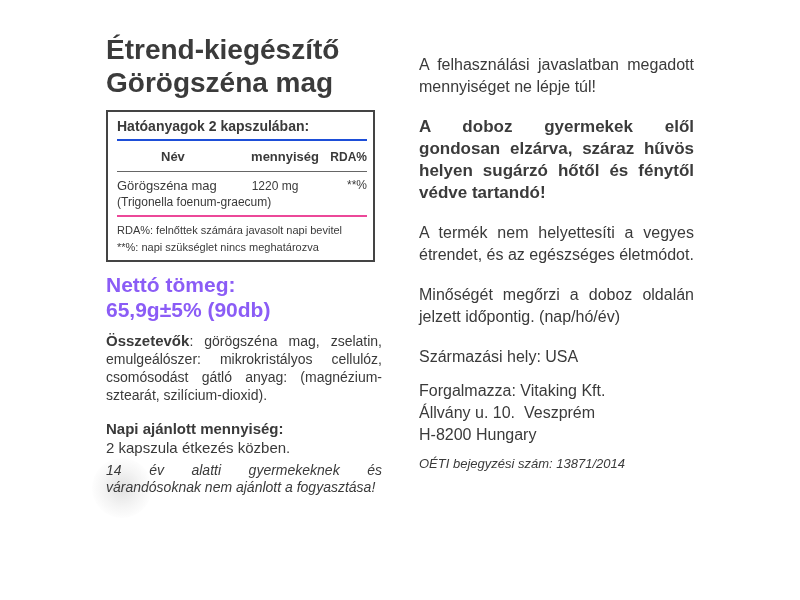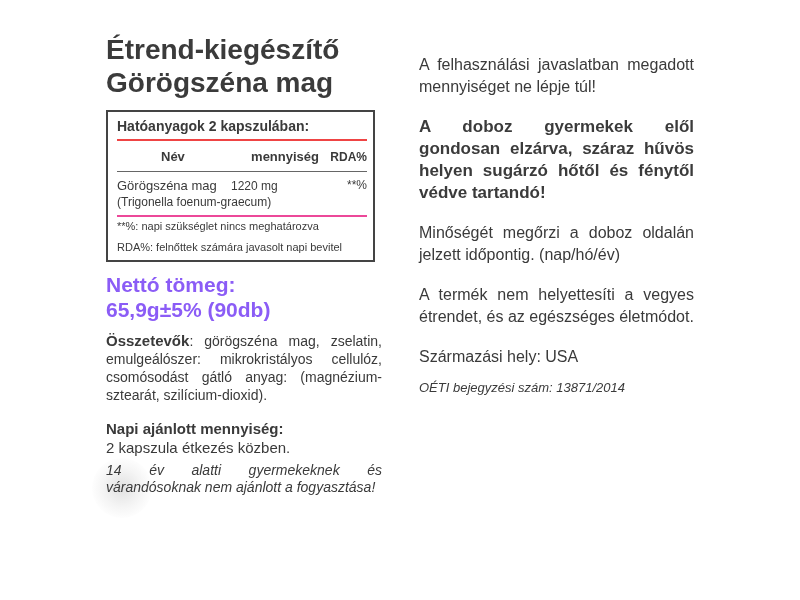--- a/index.html
+++ b/index.html
@@ -8,28 +8,28 @@
     font-family: "Liberation Sans", sans-serif; color: #3a3a3a;
   }
   .left { position: absolute; left: 106px; top: 34px; width: 276px; }
   .right { position: absolute; left: 419px; top: 54px; width: 275px; }
   .title { font-weight: bold; font-size: 28px; line-height: 32px; color: #3b3b3b; margin: 0; white-space: nowrap; }
   .title2 { margin-top: 1px; }
   .box {
     margin-top: 11px; border: 2px solid #444; width: 269px; box-sizing: border-box;
     padding: 6px 6px 5px 9px; font-size: 12px;
   }
-  .box .hdr { font-weight: bold; font-size: 14px; padding-bottom: 5px; border-bottom: 2px solid #ef4444; }
+  .box .hdr { font-weight: bold; font-size: 14px; padding-bottom: 5px; border-bottom: 2px solid #1d4ed8; }
   .box .cols { display: flex; font-weight: bold; font-size: 13px; padding: 8px 0 7px; border-bottom: 1px solid #666; }
   .box .cols .c1 { flex: 1; margin-left: 44px; }
   .box .cols .c2 { width: 88px; text-align: right; }
   .box .cols .c3 { width: 48px; text-align: right; font-size: 12px; padding-top: 1px; }
   .box .row { display: flex; padding-top: 6px; font-size: 13px; }
   .box .row .c1 { flex: 1; }
-  .box .row .c2 { width: 88px; text-align: left; font-size: 12px; padding-top: 1px; }
+  .box .row .c2 { width: 88px; text-align: center; font-size: 12px; padding-top: 1px; }
   .box .row .c3 { width: 48px; text-align: right; font-size: 12px; }
   .box .latin { font-size: 12px; padding: 2px 0 6px; border-bottom: 2px solid #ec4899; }
   .box .note { font-size: 11px; line-height: 15px; padding-top: 6px; }
   .net { margin-top: 10px; font-weight: bold; font-size: 21px; line-height: 25px; color: #8b5cf6; }
   .ingredients { margin-top: 10px; font-size: 14px; line-height: 18px; text-align: justify; }
   .ingredients b { font-size: 15px; }
   .dose { margin-top: 15px; font-size: 15px; line-height: 19px; }
   .dose b { display: block; }
   .warn { margin-top: 5px; font-style: italic; font-size: 14px; line-height: 17px; text-align: justify; position: relative; }
   .smudge {
@@ -55,22 +55,22 @@
       <span class="c1">Név</span>
       <span class="c2">mennyiség</span>
       <span class="c3">RDA%</span>
     </div>
     <div class="row">
       <span class="c1">Görögszéna mag</span>
       <span class="c2">1220 mg</span>
       <span class="c3">**%</span>
     </div>
     <div class="latin">(Trigonella foenum-graecum)</div>
+    <div class="note">RDA%: felnőttek számára javasolt napi bevitel</div>
     <div class="note" style="padding-top:2px">**%: napi szükséglet nincs meghatározva</div>
-    <div class="note">RDA%: felnőttek számára javasolt napi bevitel</div>
   </div>
 
   <div class="net">
     <div>Nettó tömeg:</div>
     <div>65,9g±5% (90db)</div>
   </div>
 
   <div class="ingredients"><b>Összetevők</b><span>: görögszéna mag, zselatin, emulgeálószer: mikrokristályos cellulóz, csomósodást gátló anyag: (magnézium-sztearát, szilícium-dioxid).</span></div>
 
   <div class="dose">
@@ -80,17 +80,22 @@
 
   <div class="warn">
     <div class="smudge"></div>
     <span>14 év alatti gyermekeknek és várandósoknak nem ajánlott a fogyasztása!</span>
   </div>
 </div>
 
 <div class="right">
   <p class="p">A felhasználási javaslatban megadott mennyiséget ne lépje túl!</p>
   <p class="p bold">A doboz gyermekek elől gondosan elzárva, száraz hűvös helyen sugárzó hőtől és fénytől védve tartandó!</p>
+  <p class="p">A termék nem helyettesíti a vegyes étrendet, és az egészséges életmódot.</p>
   <p class="p">Minőségét megőrzi a doboz oldalán jelzett időpontig. (nap/hó/év)</p>
-  <p class="p">A termék nem helyettesíti a vegyes étrendet, és az egészséges életmódot.</p>
   <p class="p" style="margin-bottom:12px">Származási hely: USA</p>
+  <div class="addr">
+    <div>Forgalmazza: Vitaking Kft.</div>
+    <div style="white-space:pre">Állvány u. 10.  Veszprém</div>
+    <div>H-8200 Hungary</div>
+  </div>
   <div class="reg">OÉTI bejegyzési szám: 13871/2014</div>
 </div>
 
 </body></html>

